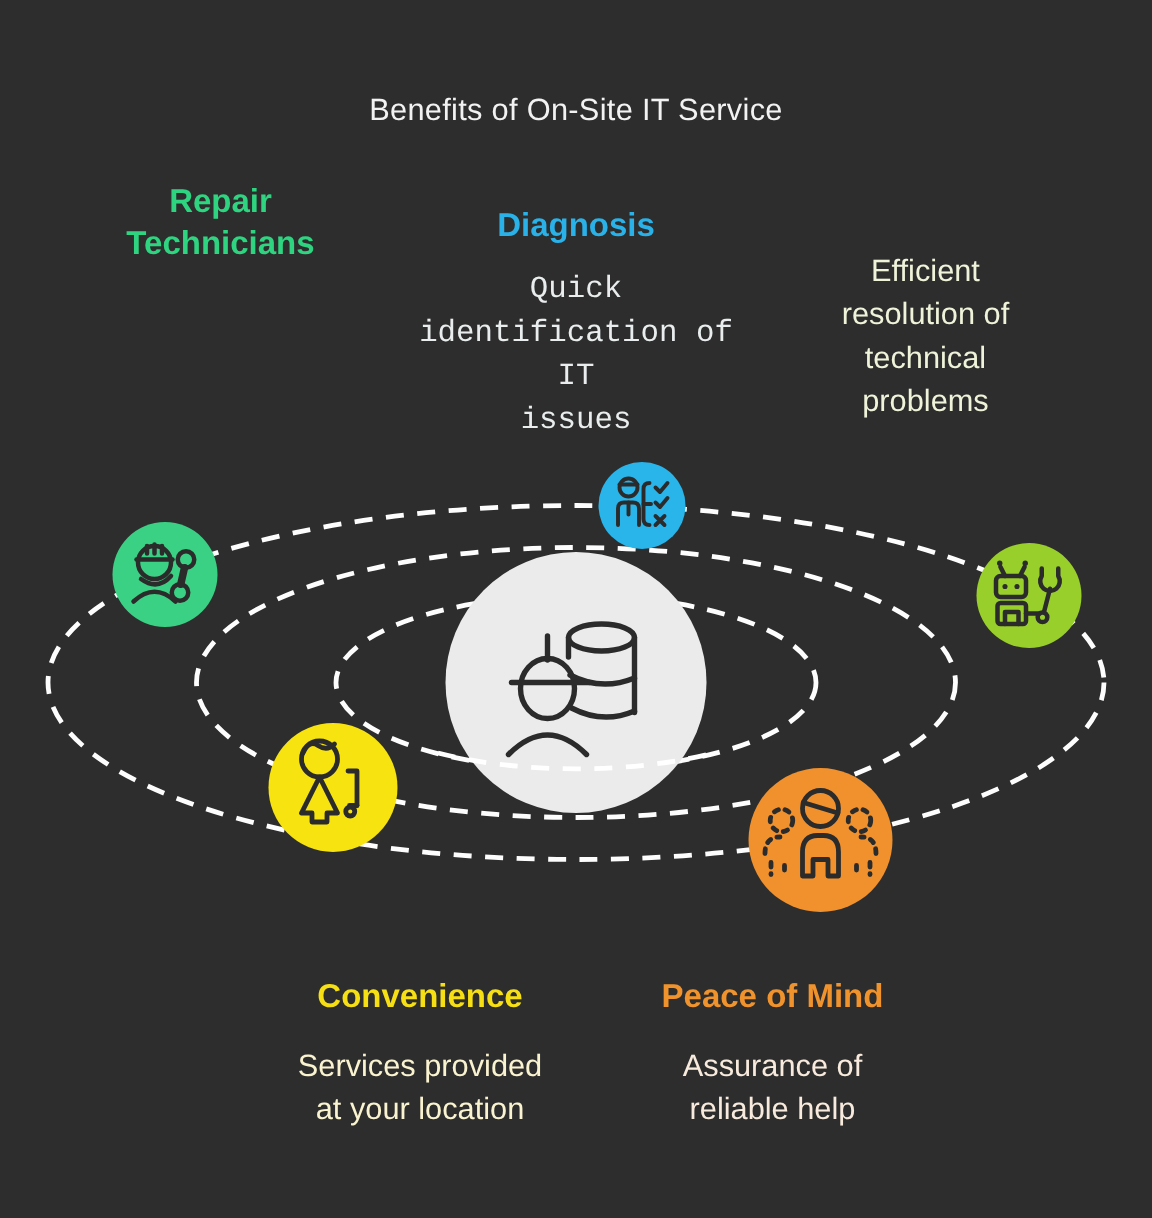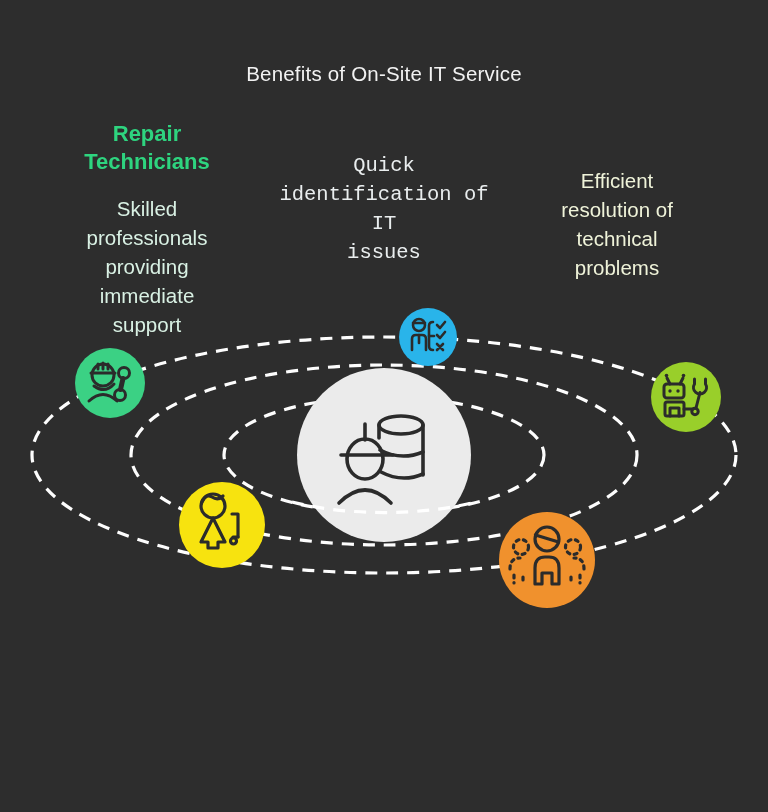--- a/index.html
+++ b/index.html
@@ -144,35 +144,41 @@
         </g>
       </g>
     </g>
   </svg>
 
   <div class="page-title" style="color: rgb(242, 242, 242);">Benefits of On-Site IT Service</div>
 
   <div class="section sec-expert">
     <div class="section-label" style="color: rgb(46, 212, 127);">Repair
 Technicians</div>
-    <div class="section-desc" style="color: rgb(217, 241, 228);">Skilled
-professionals
-providing
-immediate
-support</div>
   </div>
 
   <div class="section sec-diagnosis">
+    <div class="section-label" style="color: rgb(41, 177, 232);">Diagnosis</div>
     <div class="section-desc" style="color: rgb(233, 237, 238); font-family: Liberation Mono, monospace;">Quick
 identification of IT
 issues</div>
   </div>
 
   <div class="section sec-repair">
     <div class="section-desc" style="color: rgb(239, 243, 217);">Efficient
 resolution of
 technical
 problems</div>
   </div>
 
+  <div class="section sec-convenience">
+    <div class="section-label" style="color: rgb(246, 223, 18);">Convenience</div>
+    <div class="section-desc" style="color: rgb(250, 243, 208);">Services provided
+at your location</div>
+  </div>
 
+  <div class="section sec-peace">
+    <div class="section-label" style="color: rgb(240, 147, 45);">Peace of Mind</div>
+    <div class="section-desc" style="color: rgb(248, 235, 221);">Assurance of
+reliable help</div>
+  </div>
 
 </div>
 
 </body></html>

